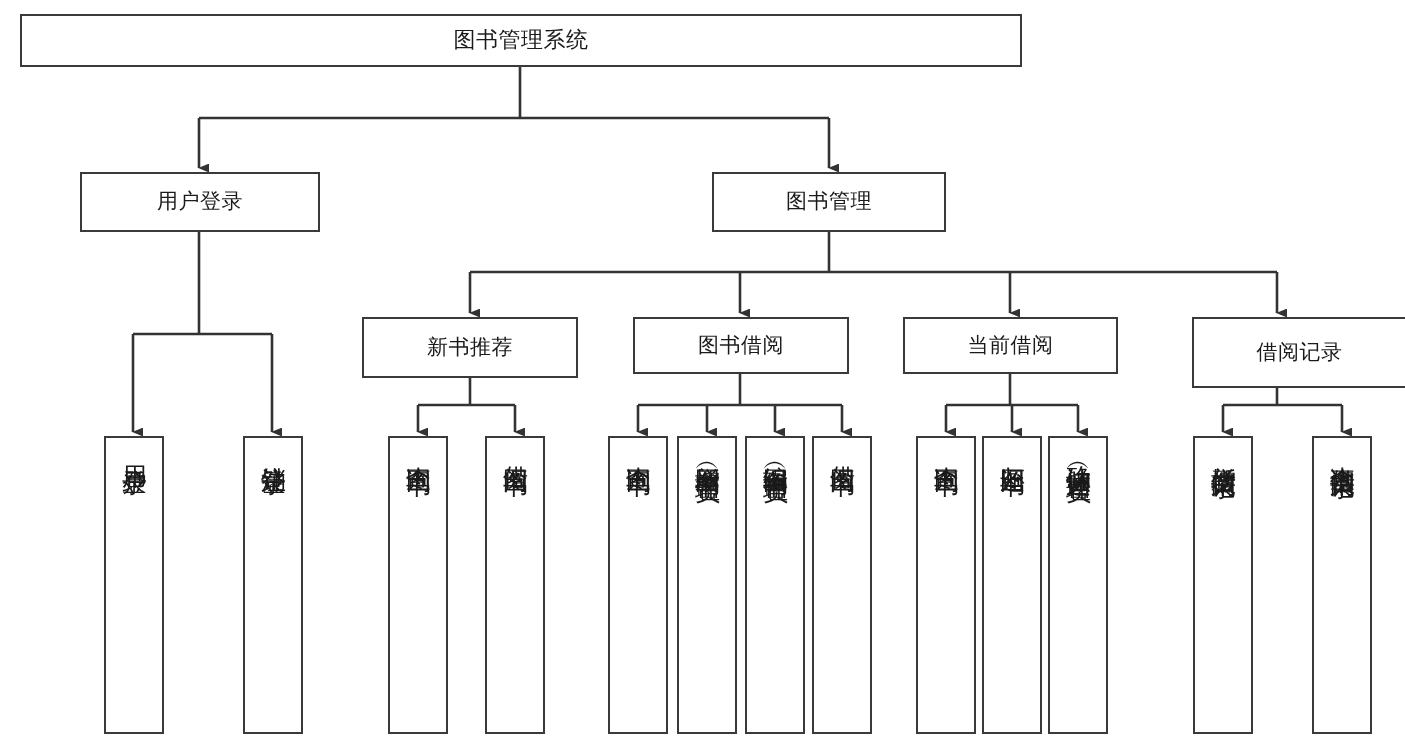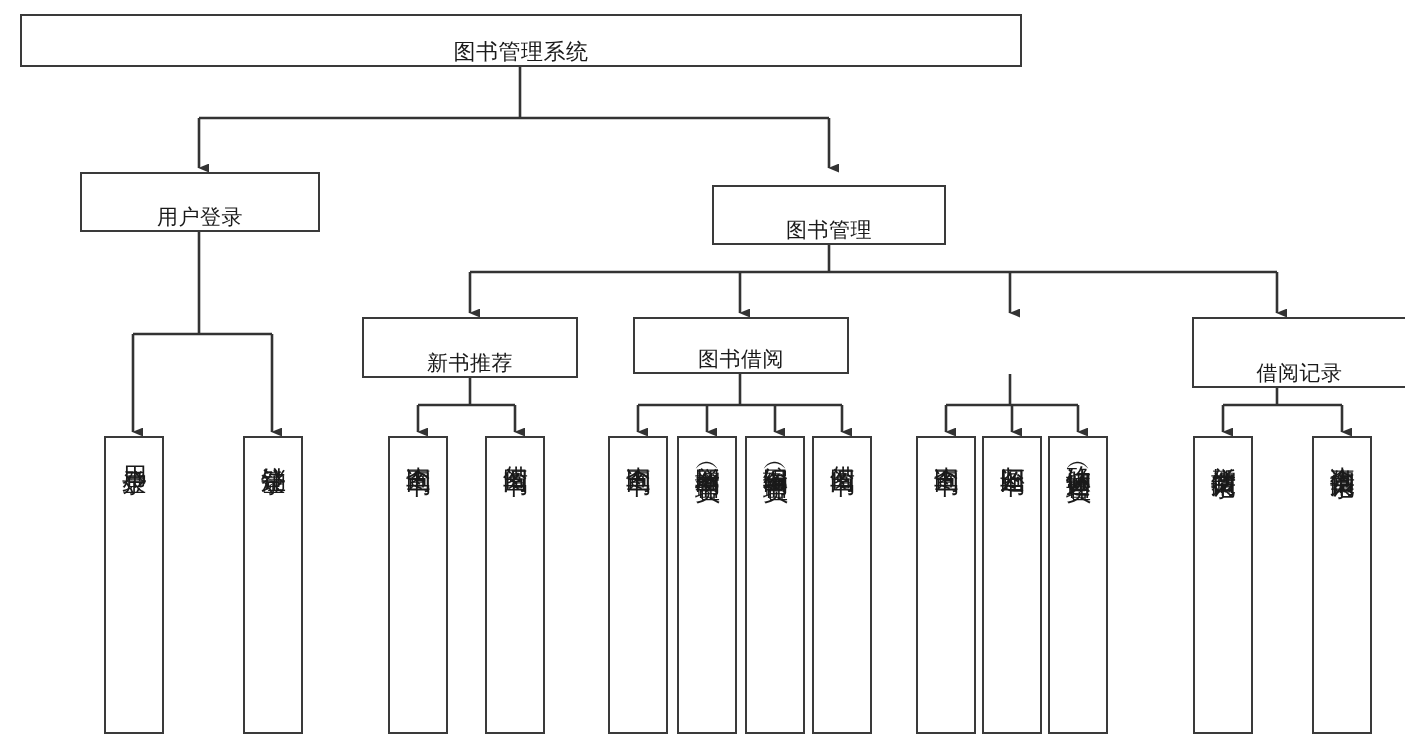--- a/index.html
+++ b/index.html
@@ -1,20 +1,20 @@
 <!DOCTYPE html>
 <html><head>
 <meta charset="utf-8">
 <style>
   html,body{margin:0;padding:0;background:#ffffff;}
   body{width:1405px;height:747px;overflow:hidden;
        font-family:"DejaVu Sans","Liberation Sans",sans-serif;}
   #diagram{position:absolute;left:0;top:0;width:1405px;height:747px;}
   .node-box{position:absolute;box-sizing:border-box;background:#ffffff;
-            border:2.5px solid #3a3a3a;display:flex;align-items:flex-end;
+            border:2.5px solid #3a3a3a;display:flex;align-items:center;
             justify-content:center;}
   .node-label{color:#1a1a1a;line-height:1.12;text-align:center;
               letter-spacing:0.5px;white-space:nowrap;}
   .node-box.horiz .node-label{font-size:21px;}
   .node-box.root .node-label{font-size:22px;}
   .node-box.vert{align-items:flex-start;padding-top:8px;}
   .node-box.vert .node-label{writing-mode:vertical-rl;text-orientation:upright;
               font-size:25px;letter-spacing:2px;white-space:normal;
               max-height:278px;}
   .watermark{position:absolute;color:#b9b9b9;font-size:17px;
@@ -75,29 +75,32 @@
     </g>
   </svg>
 
   <div class="node-box root horiz" style="left:20px;top:14px;width:1002px;height:53px;">
     <span class="node-label">图书管理系统</span>
   </div>
 
   <div class="node-box horiz" style="left:80px;top:172px;width:240px;height:60px;">
     <span class="node-label">用户登录</span>
   </div>
-  <div class="node-box horiz" style="left:712px;top:185px;width:234px;height:60px;">
+  <div class="node-box horiz" style="left:712px;top:172px;width:234px;height:60px;">
     <span class="node-label">图书管理</span>
   </div>
 
   <div class="node-box horiz" style="left:362px;top:317px;width:216px;height:61px;">
     <span class="node-label">新书推荐</span>
   </div>
   <div class="node-box horiz" style="left:633px;top:317px;width:216px;height:57px;">
     <span class="node-label">图书借阅</span>
+  </div>
+  <div class="node-box horiz" style="left:903px;top:317px;width:215px;height:57px;">
+    <span class="node-label">当前借阅</span>
   </div>
   <div class="node-box horiz" style="left:1192px;top:317px;width:215px;height:71px;">
     <span class="node-label">借阅记录</span>
   </div>
 
   <div class="node-box vert" style="left:104px;top:436px;width:60px;height:298px;">
     <span class="node-label">用户登录</span>
   </div>
   <div class="node-box vert" style="left:243px;top:436px;width:60px;height:298px;">
     <span class="node-label">注销登录</span>

